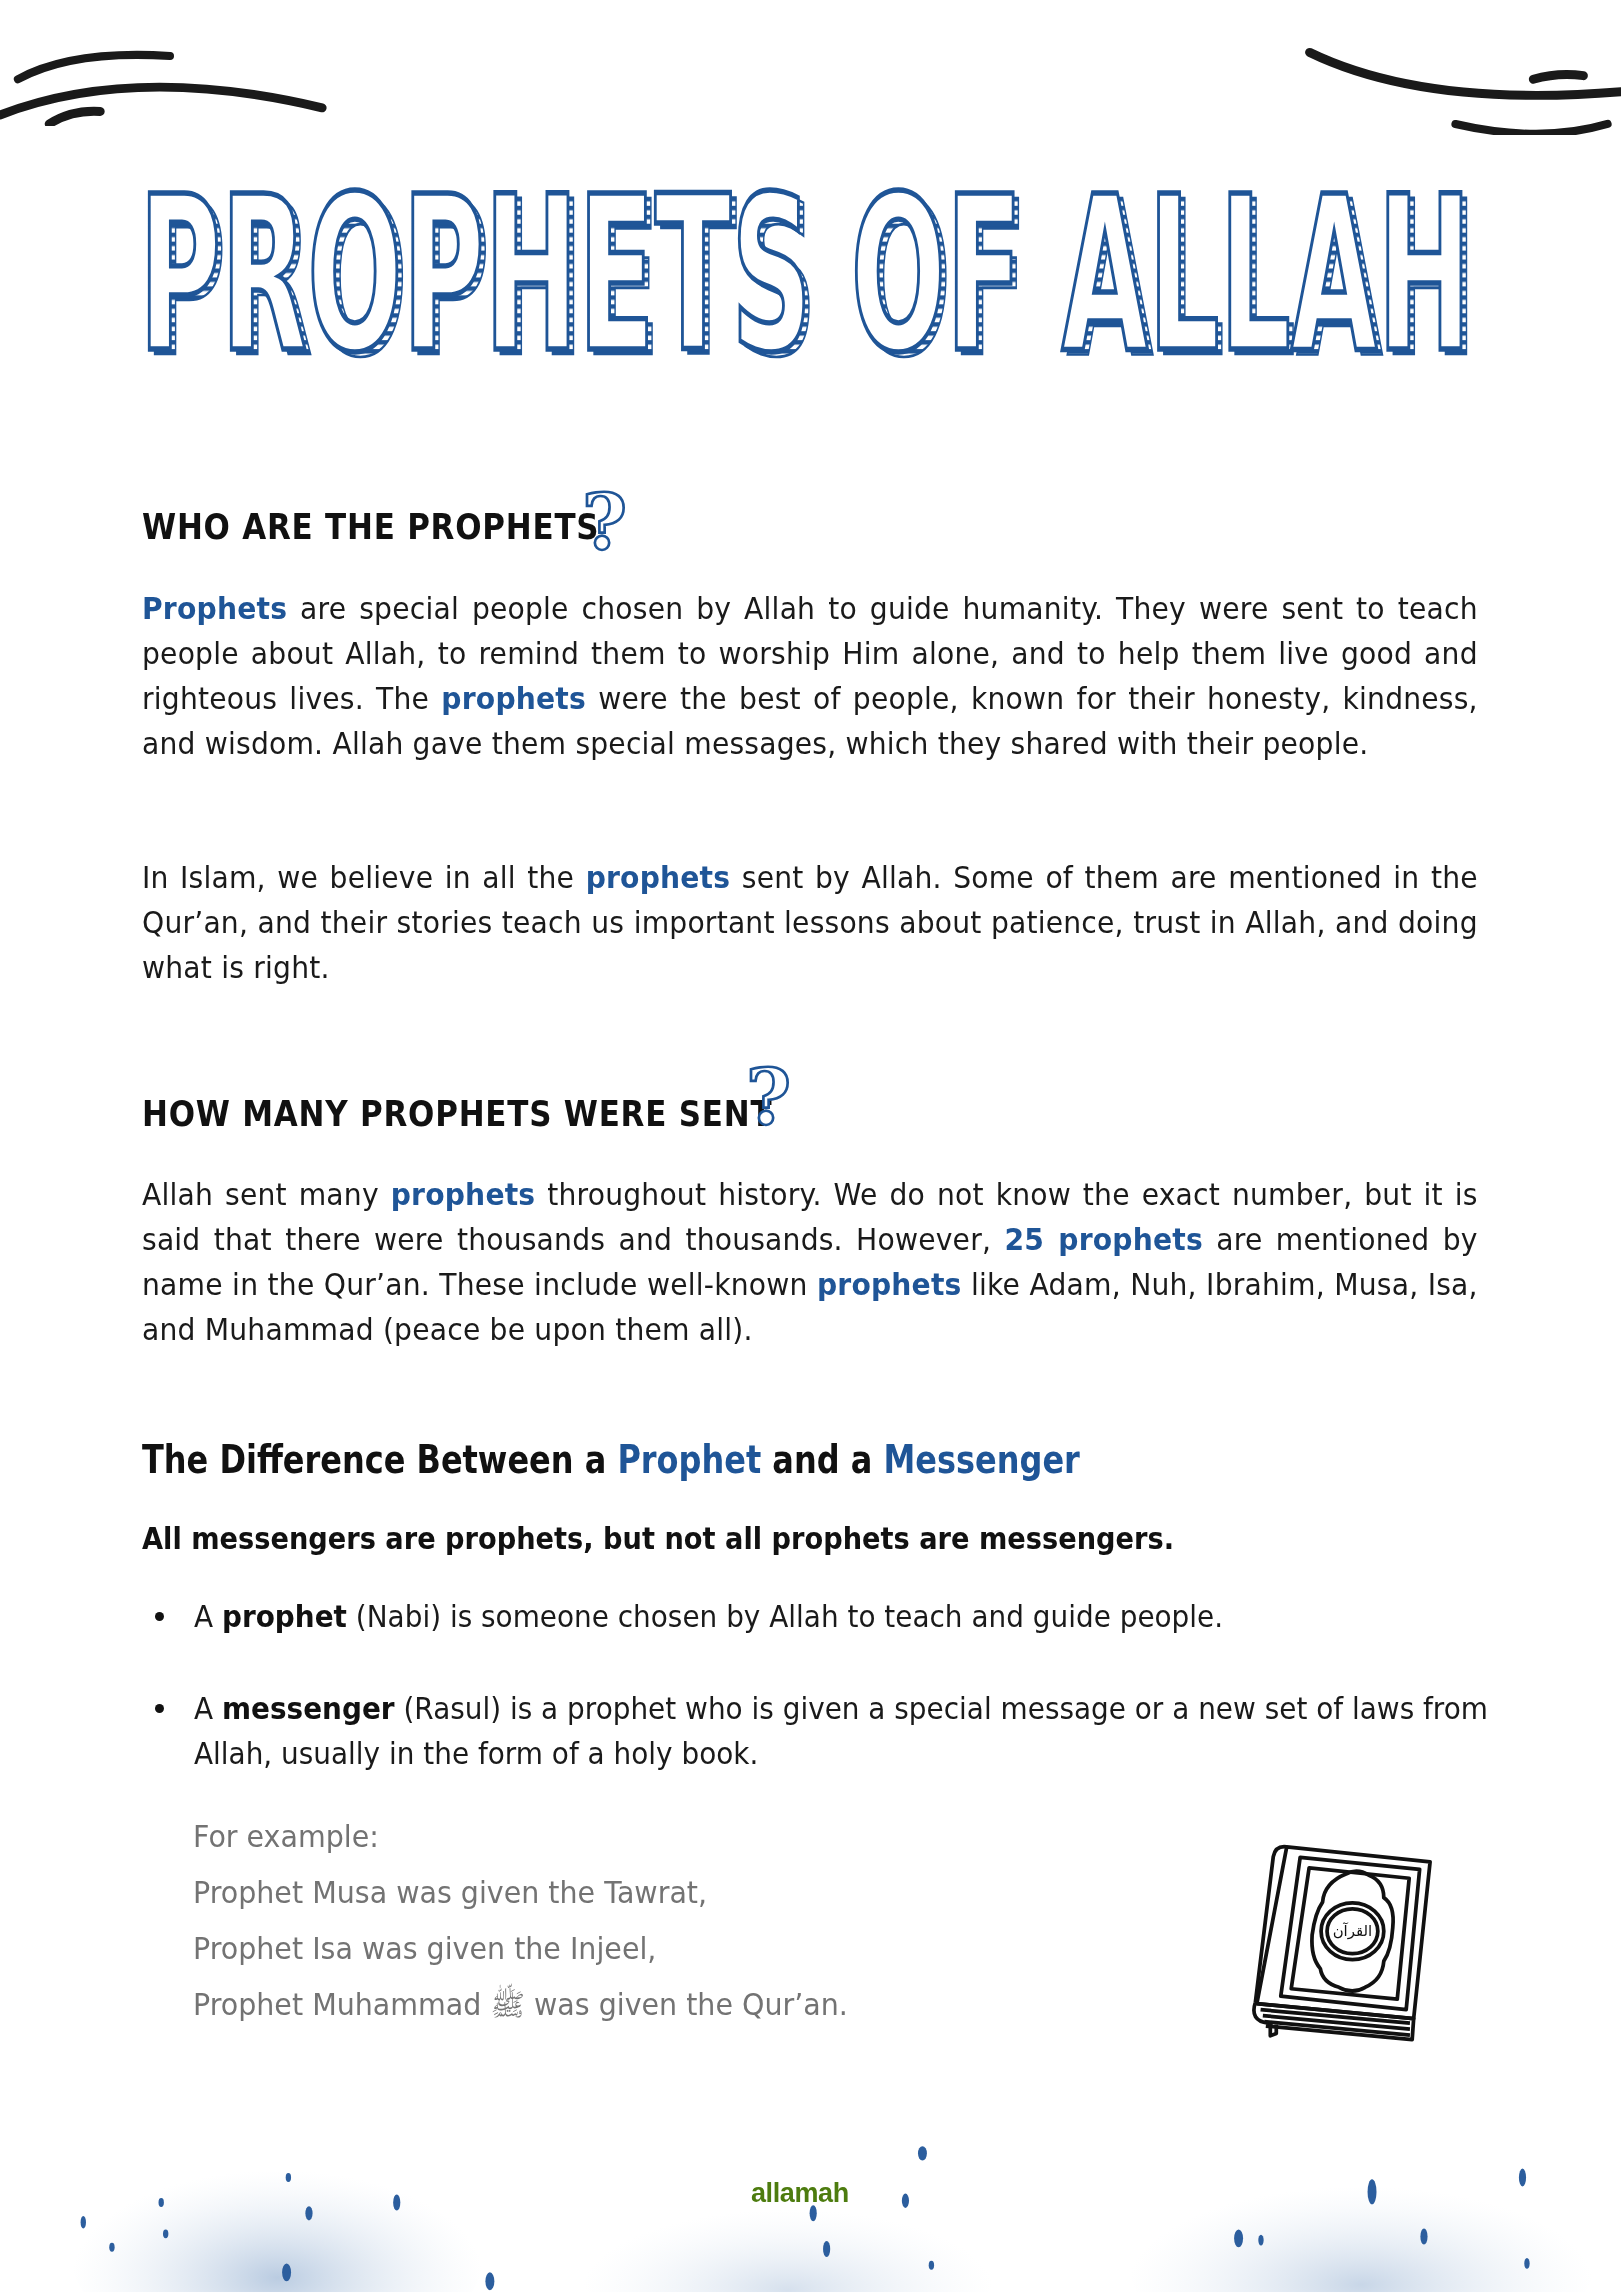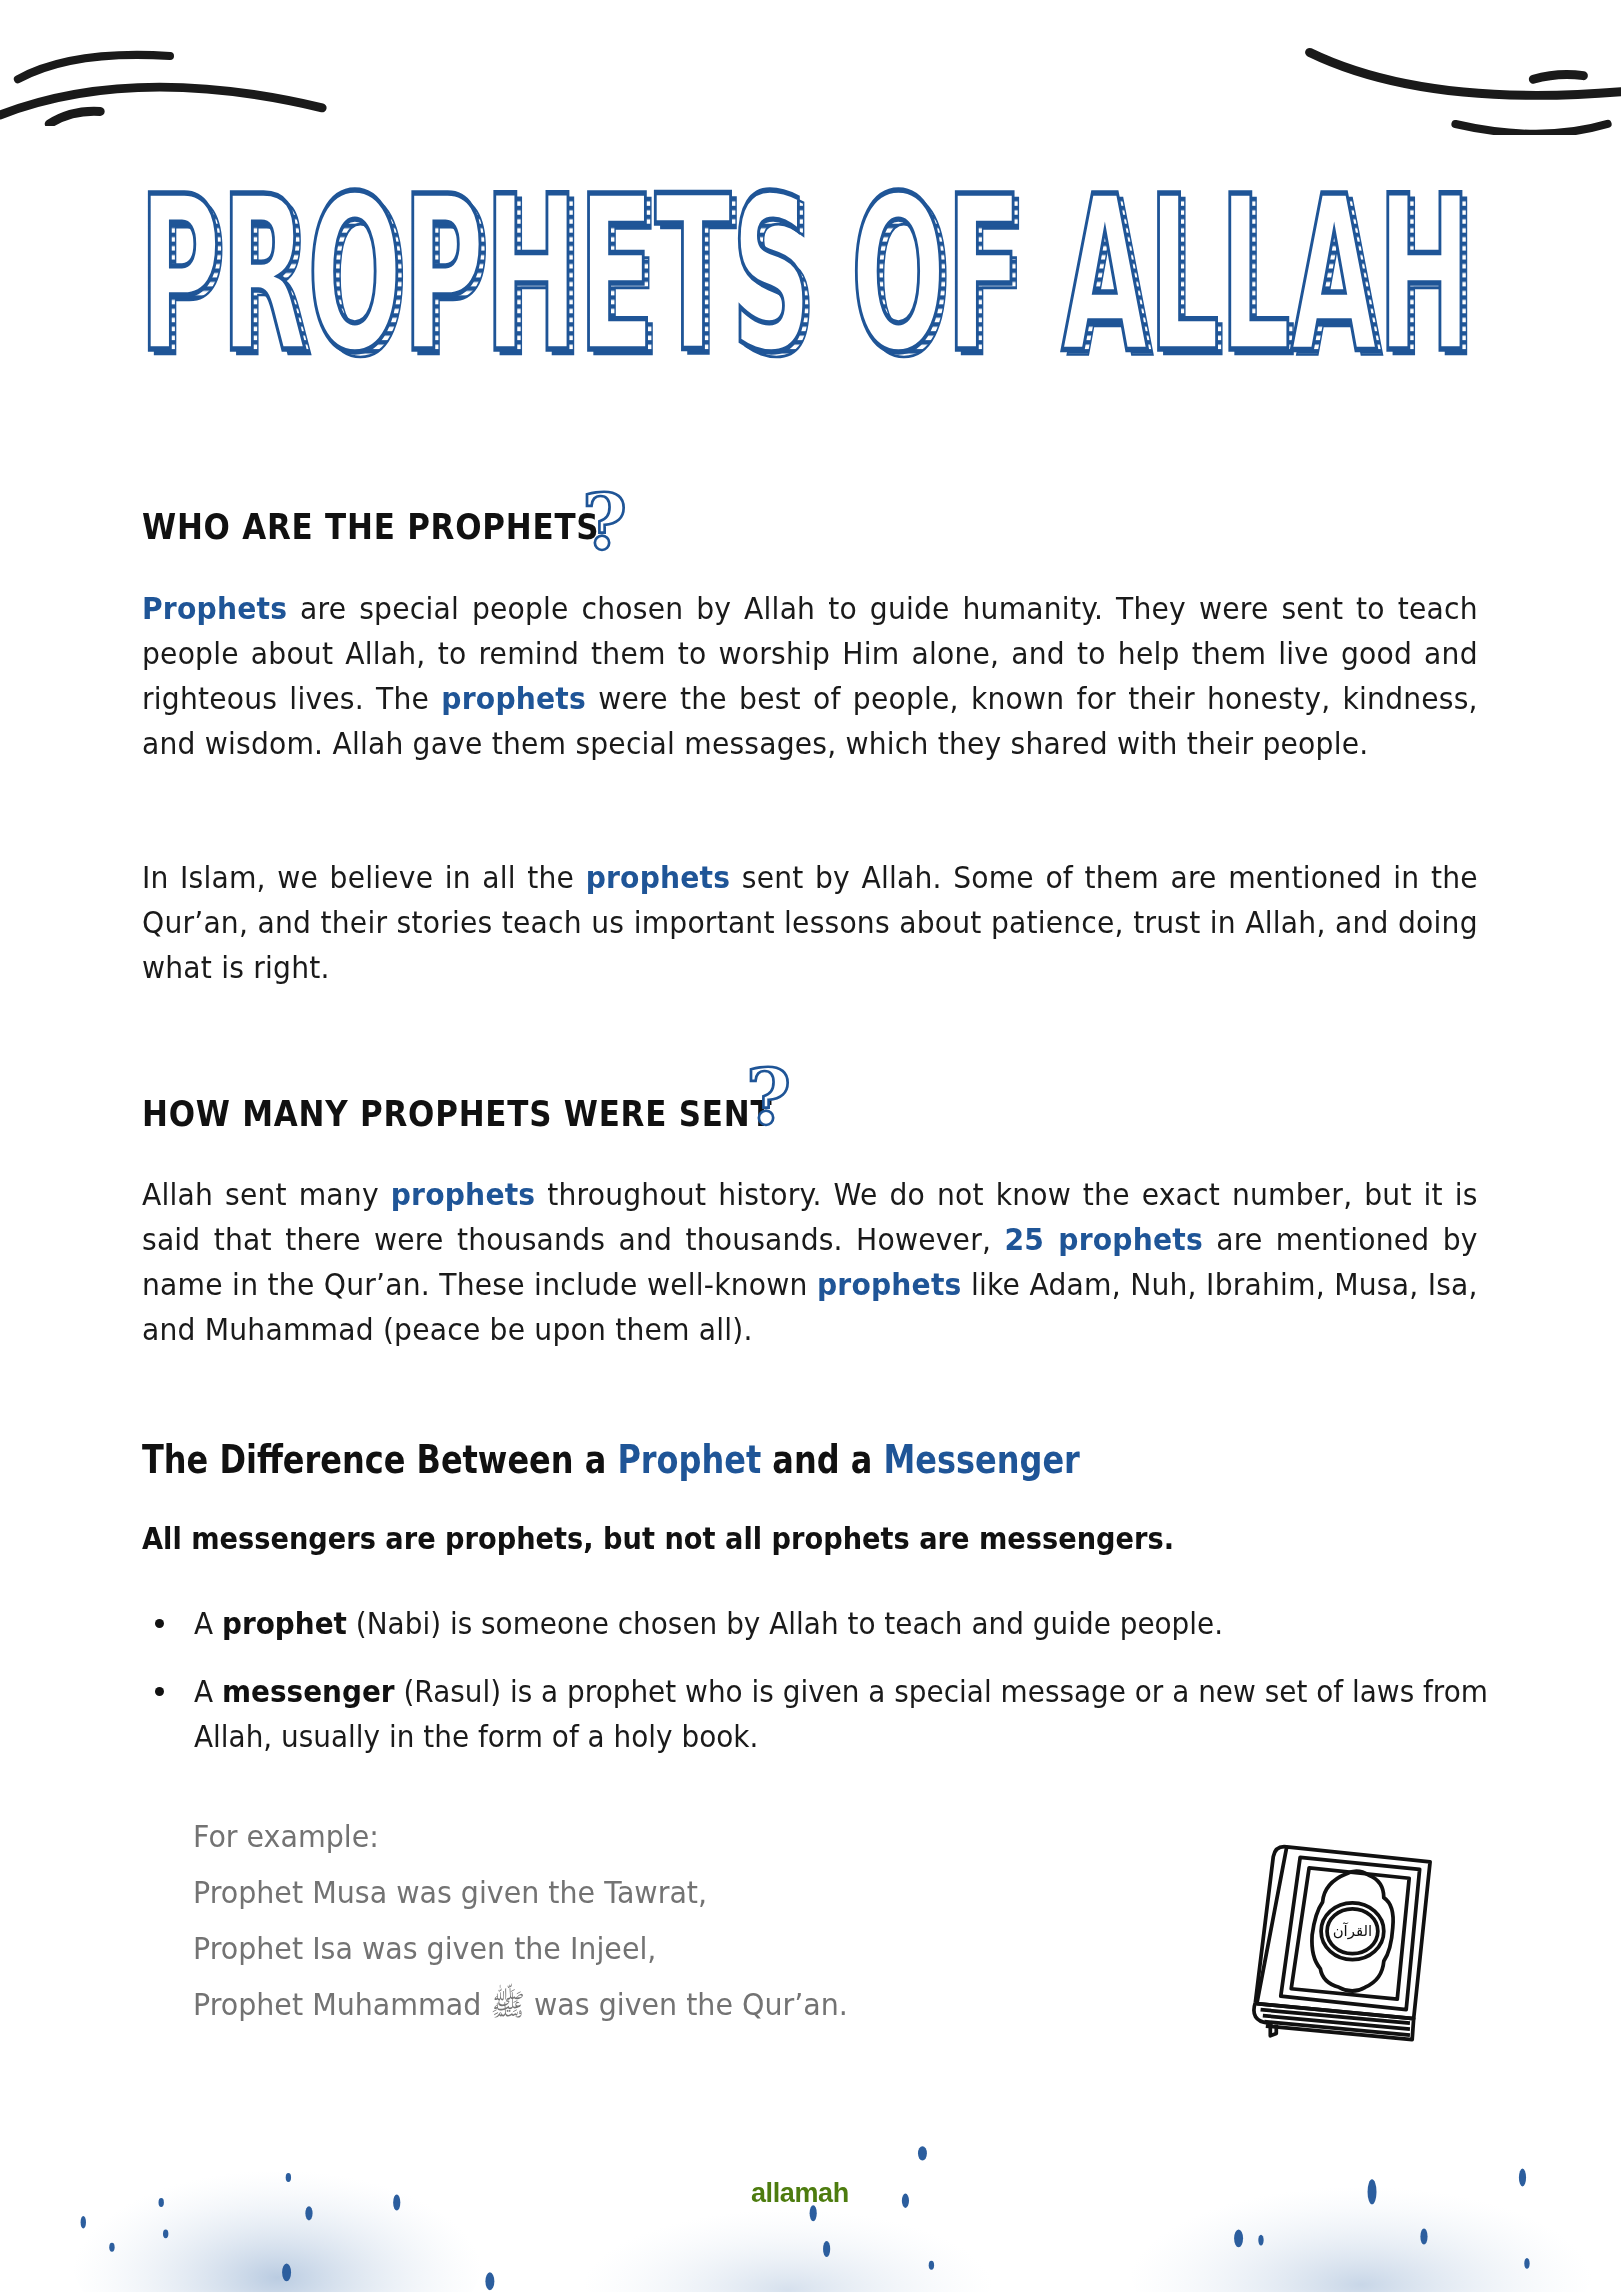--- a/index.html
+++ b/index.html
@@ -94,25 +94,25 @@
 <div class="section-h" style="top:1093px">HOW MANY PROPHETS WERE SENT</div>
 <div class="qmark" style="left:746px;top:1059px">?</div>
 <div class="para" style="top:1172px" id="s2p1"><span>Allah sent many </span><span class="hl">prophets</span><span> throughout history. We do not know the exact number, but it is said that there were thousands and thousands. However, </span><span class="hl">25 prophets</span><span> are mentioned by name in the Qur’an. These include well-known </span><span class="hl">prophets</span><span> like Adam, Nuh, Ibrahim, Musa, Isa, and Muhammad (peace be upon them all).</span></div>
 
 <div class="diff-h">
   <span>The Difference Between a </span><span class="blue">Prophet</span><span> and a </span><span class="blue">Messenger</span>
 </div>
 <div class="lead">All messengers are prophets, but not all prophets are messengers.</div>
 
 <div class="bullets">
-  <div class="bullet" style="margin-top:7px">
+  <div class="bullet" style="margin-top:0">
     <span class="dot"></span>
     <span class="txt"><span>A </span><b>prophet</b><span> (Nabi) is someone chosen by Allah to teach and guide people.</span></span>
   </div>
-  <div class="bullet" style="margin-top:23px">
+  <div class="bullet" style="margin-top:47px">
     <span class="dot"></span>
     <span class="txt"><span>A </span><b>messenger</b><span> (Rasul) is a prophet who is given a special message or a new set of laws from Allah, usually in the form of a holy book.</span></span>
   </div>
 </div>
 
 <div class="examples">
   <div>For example:</div>
   <div>Prophet Musa was given the Tawrat,</div>
   <div>Prophet Isa was given the Injeel,</div>
   <div>Prophet Muhammad ﷺ was given the Qur’an.</div>

